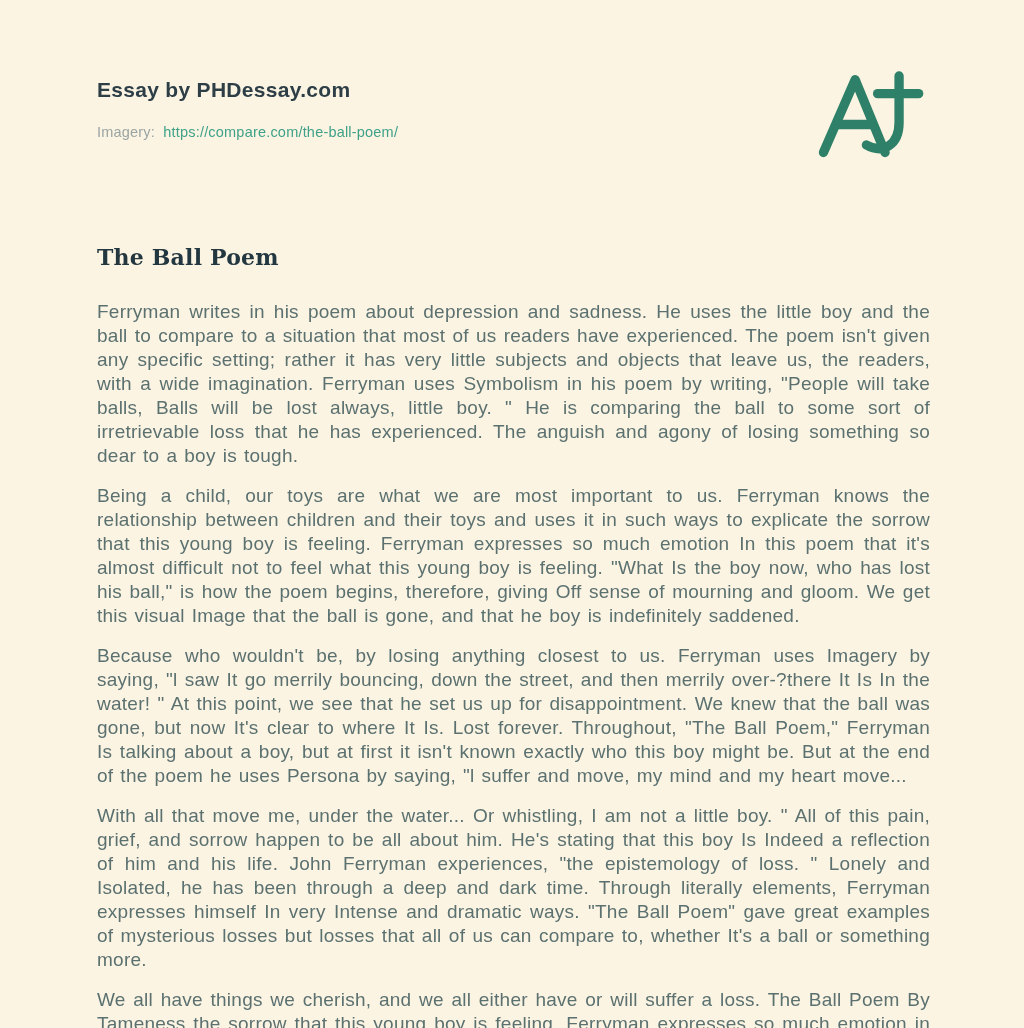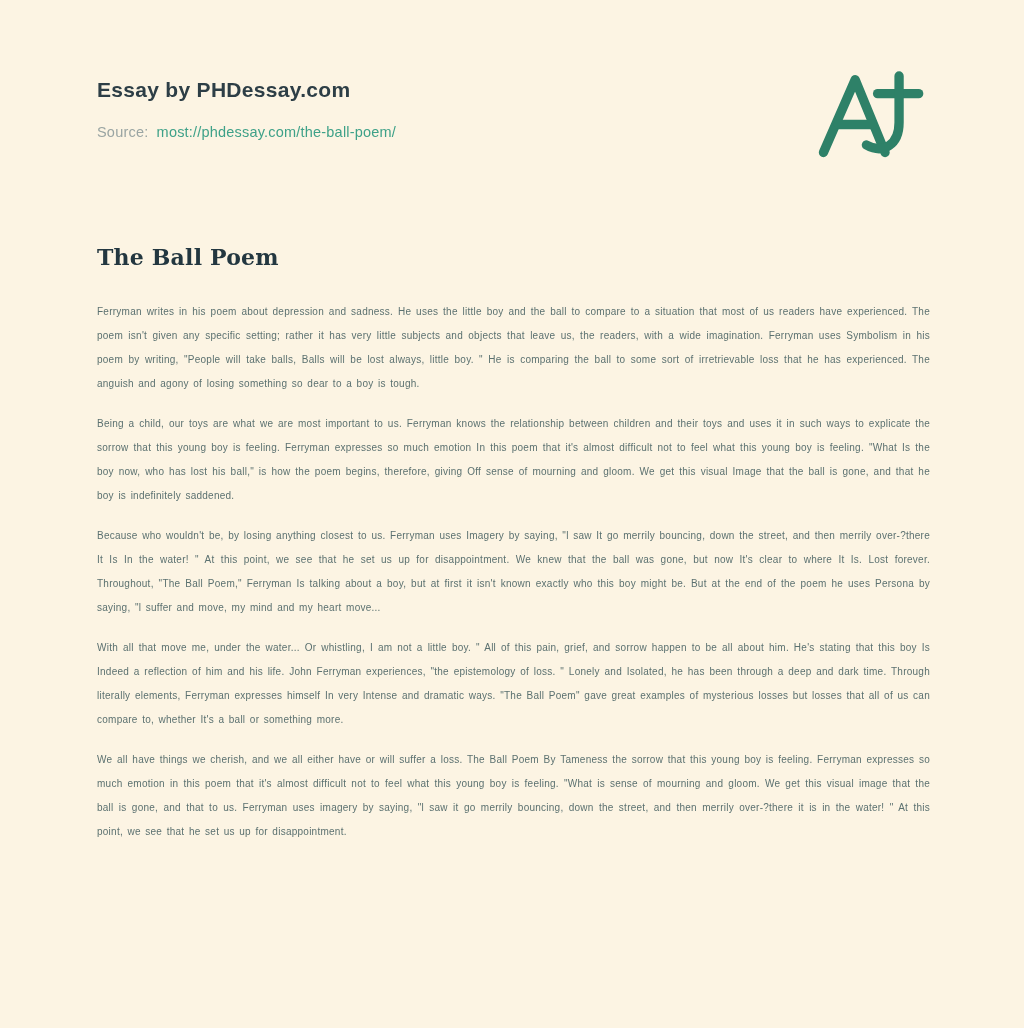--- a/index.html
+++ b/index.html
@@ -50,40 +50,40 @@
     font-family: "DejaVu Serif", "Liberation Serif", serif;
     font-size: 22px;
     font-weight: 700;
     color: #233740;
     letter-spacing: 0.2px;
   }
   .essay-body {
     margin-top: 30px;
   }
   .essay-body p {
-    font-size: 10px;
+    font-size: 19px;
     line-height: 24px;
     color: #5b7170;
     text-align: justify;
     letter-spacing: 0.25px;
     word-spacing: 1.5px;
     margin-bottom: 16px;
   }
 </style>
 </head>
 <body>
 
 <div class="page">
 
   <div class="header">
     <div class="header-left">
       <h1 class="site-title">Essay by PHDessay.com</h1>
       <div class="source-line">
-        <span class="source-label">Source:</span>
-        <a class="source-url" href="#">most://phdessay.com/the-ball-poem/</a>
+        <span class="source-label">Imagery:</span>
+        <a class="source-url" href="#">https://compare.com/the-ball-poem/</a>
       </div>
     </div>
 
     <div class="logo">
       <svg width="112" height="94" viewBox="0 0 120 100">
         <g fill="none" stroke="#2e8168" stroke-width="10" stroke-linecap="round" stroke-linejoin="round">
           <path d="M8 88 L42 10 L74 88"></path>
           <path d="M24 58 L60 58"></path>
           <path d="M66 25 L110 25"></path>
           <path d="M89 6 L89 56 C89 80 72 90 54 80"></path>

